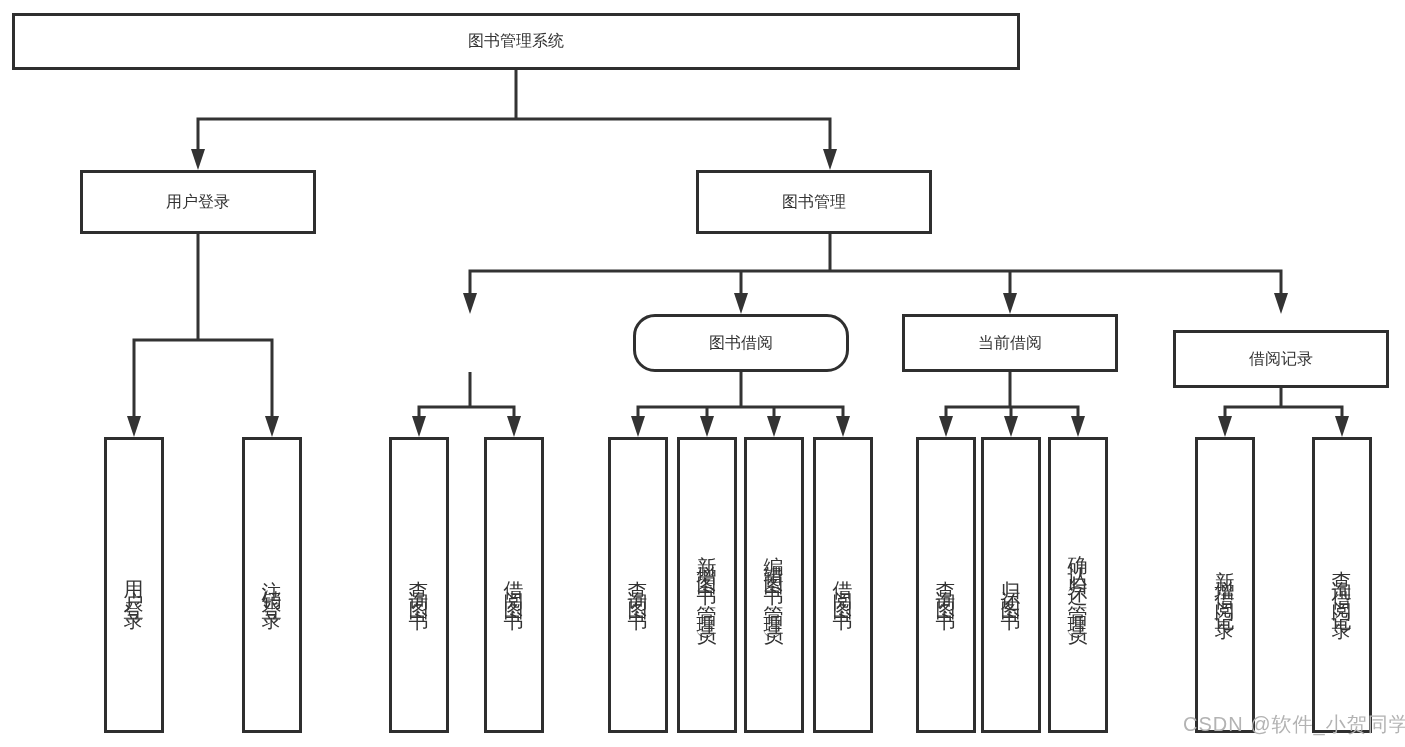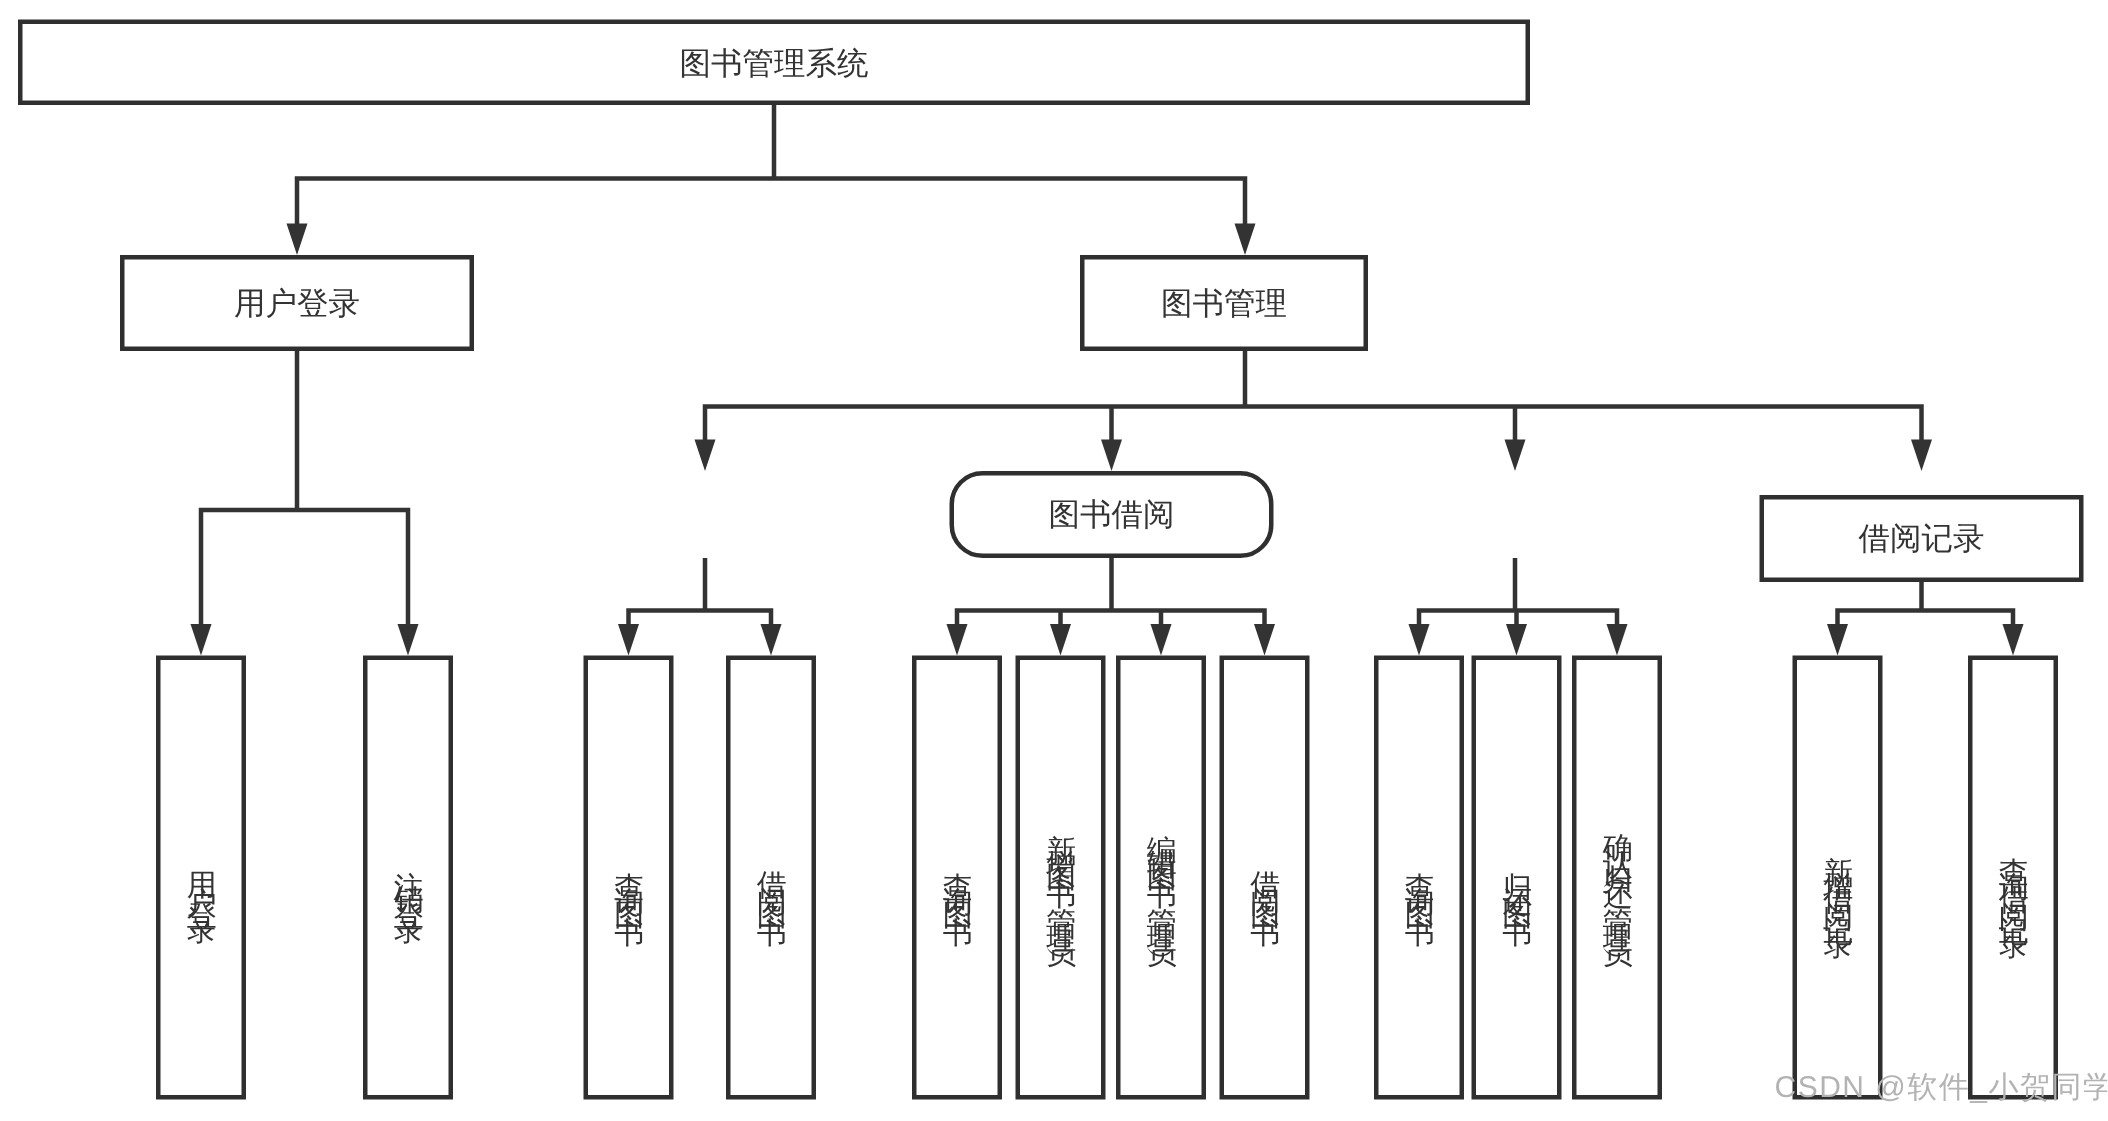--- a/index.html
+++ b/index.html
@@ -18,21 +18,21 @@
   .wires { position: absolute; left: 0; top: 0; width: 1405px; height: 747px; }
   .wire { fill: none; stroke: var(--line, #333333); stroke-width: 3; }
   .arrow { fill: var(--line, #333333); stroke: none; }
   .node {
     position: absolute;
     border: 3px solid var(--border, #2f2f2f);
     background: #ffffff;
     display: flex;
     align-items: center;
     justify-content: center;
-    font-size: 21px;
+    font-size: 16px;
     color: var(--text, #333333);
     white-space: nowrap;
   }
   .leaf { font-size: 20px; }
   .leaf .vtext {
     writing-mode: vertical-rl;
     text-orientation: mixed;
     letter-spacing: 10px;
     line-height: 1.0;
     white-space: nowrap;
@@ -92,23 +92,24 @@
     <g>
       <path class="wire" d="M1281 372 V407 M1225 421 V407 H1342 V421"></path>
       <polygon class="arrow" points="1218,416 1232,416 1225,437"></polygon>
       <polygon class="arrow" points="1335,416 1349,416 1342,437"></polygon>
     </g>
   </svg>
 
   <div class="node" style="left:12px; top:13px; width:1008px; height:57px;">图书管理系统</div>
 
   <div class="node" style="left:80px; top:170px; width:236px; height:64px;">用户登录</div>
-  <div class="node" style="left:720px; top:170px; width:192px; height:64px;">图书管理</div>
+  <div class="node" style="left:696px; top:170px; width:236px; height:64px;">图书管理</div>
 
   <div class="node" style="left:633px; top:314px; width:216px; height:58px;border-radius:22px;">图书借阅</div>
+  <div class="node" style="left:902px; top:314px; width:216px; height:58px;">当前借阅</div>
   <div class="node" style="left:1173px; top:330px; width:216px; height:58px;">借阅记录</div>
 
   <div class="node leaf" style="left:104px; top:437px; width:60px; height:296px;">
     <span class="vtext">用户登录</span>
   </div>
   <div class="node leaf" style="left:242px; top:437px; width:60px; height:296px;">
     <span class="vtext">注销登录</span>
   </div>
 
   <div class="node leaf" style="left:389px; top:437px; width:60px; height:296px;">

